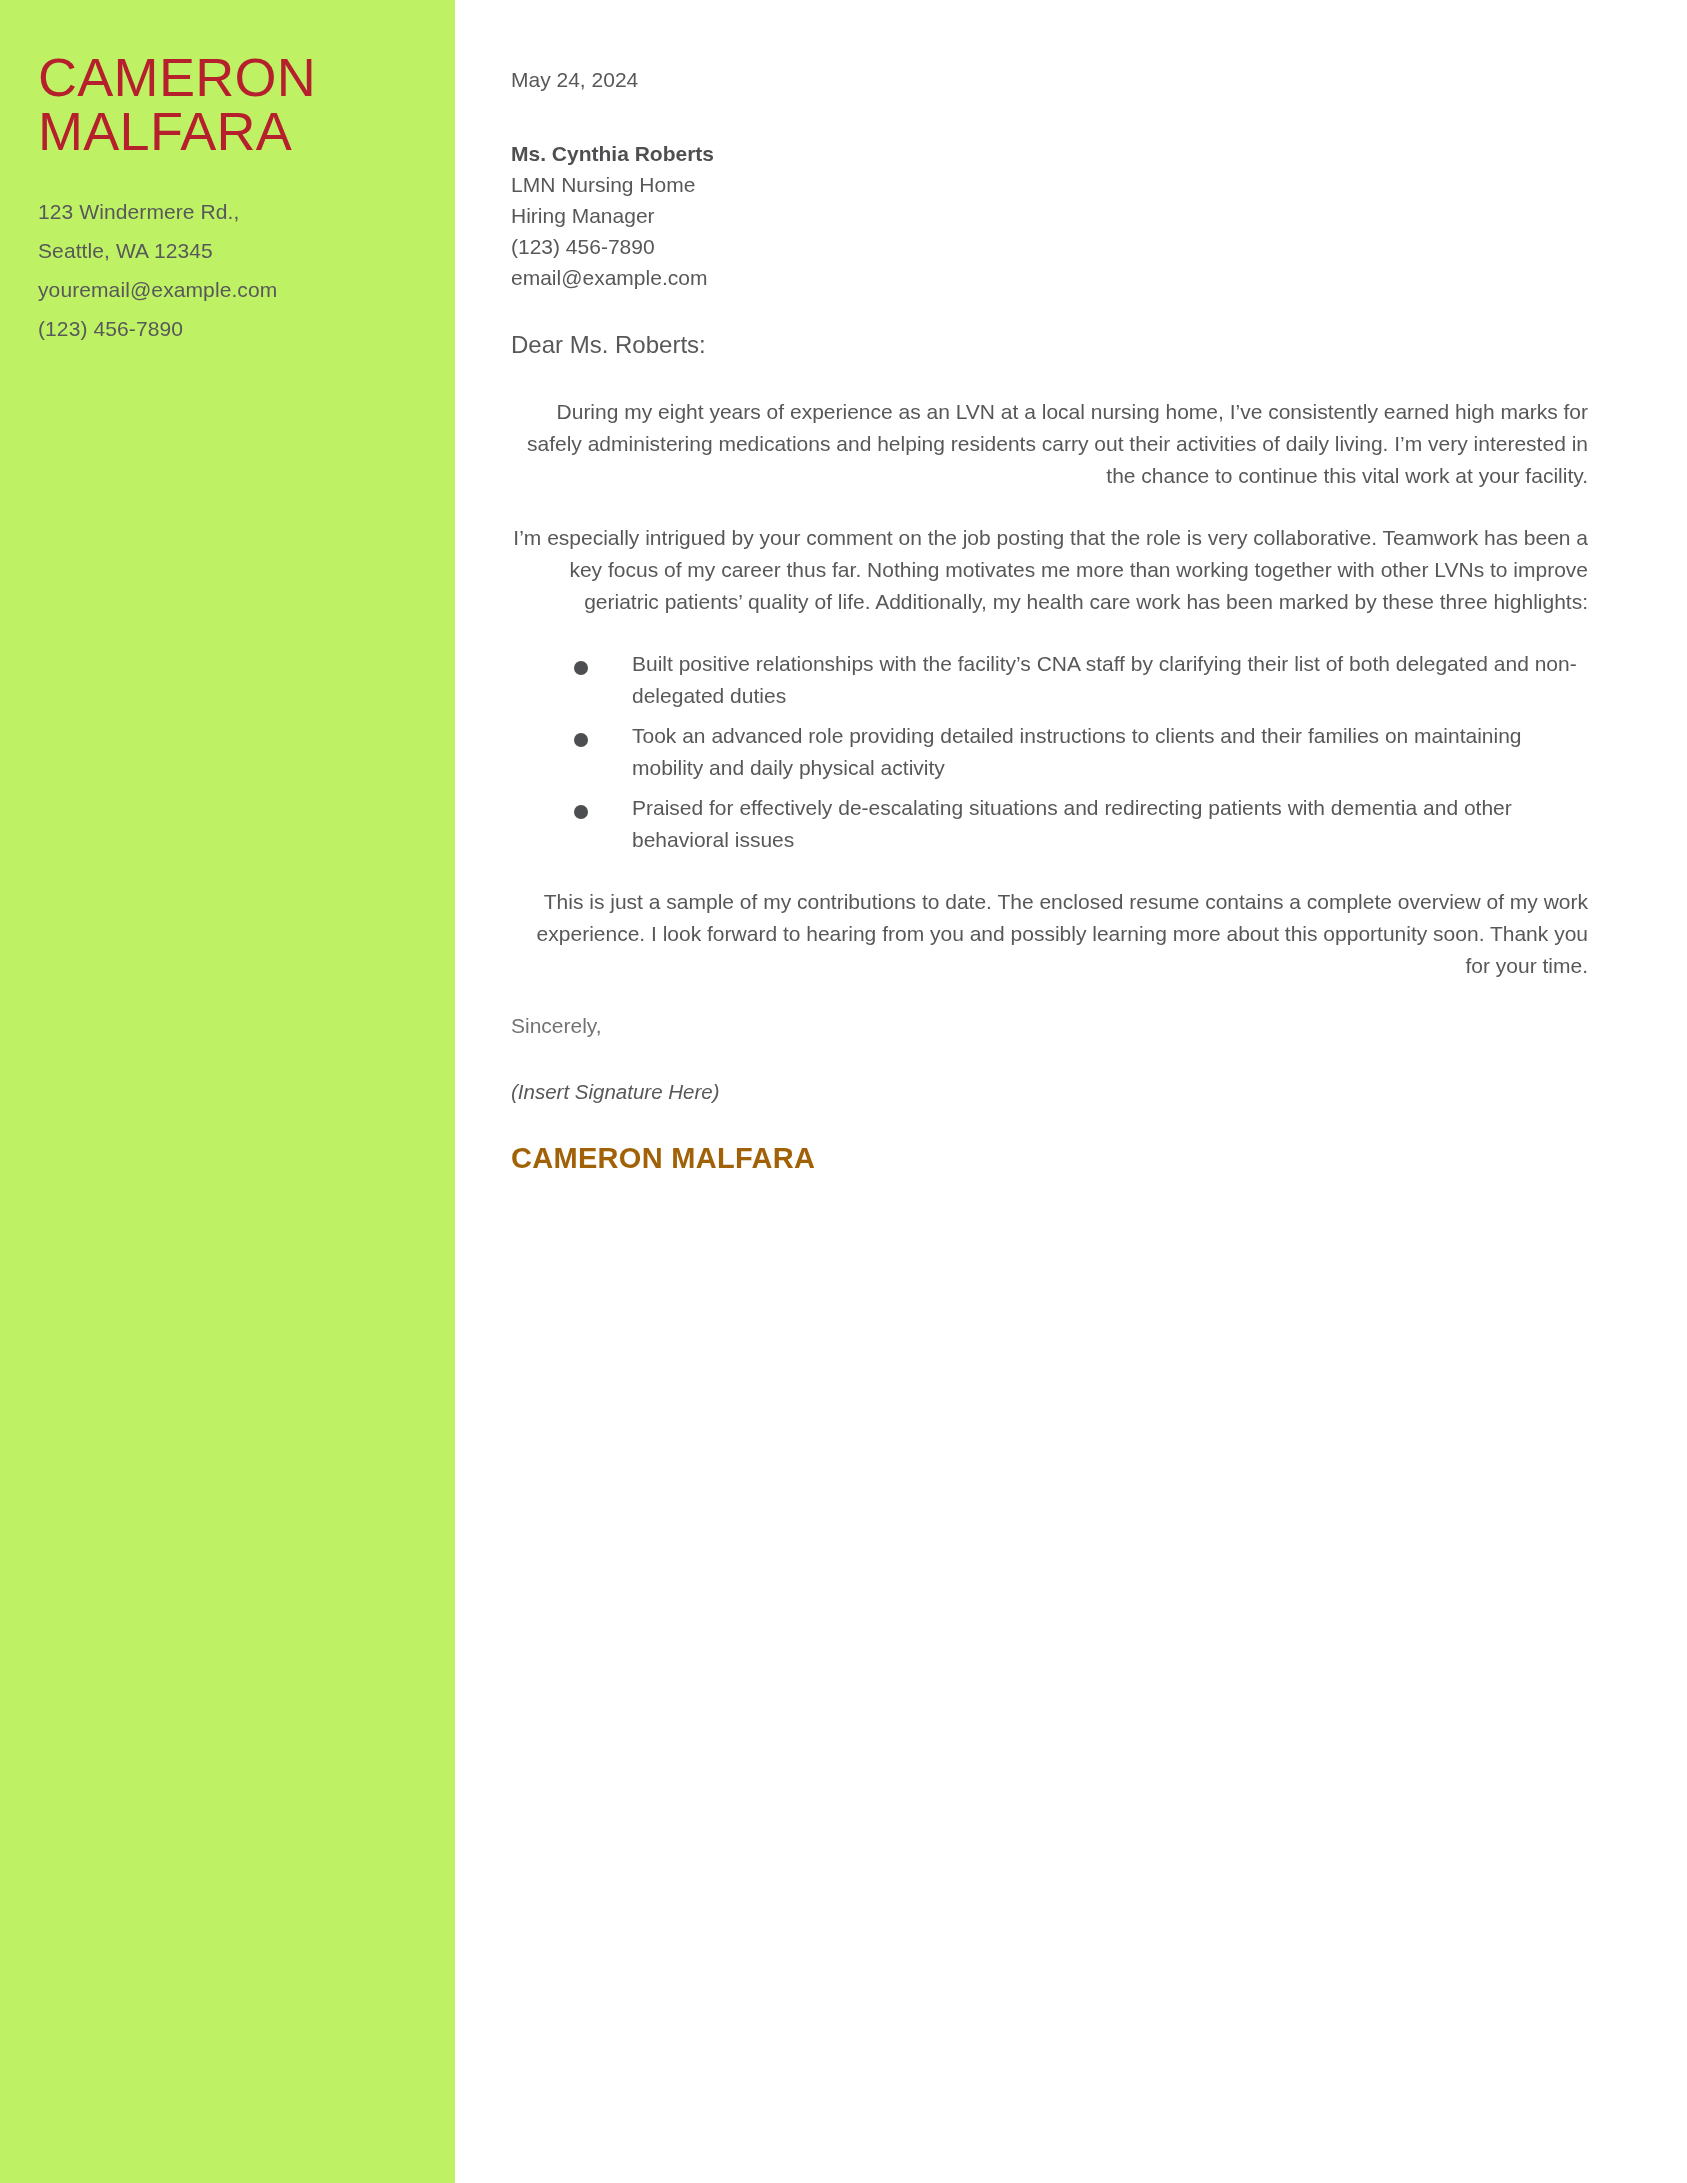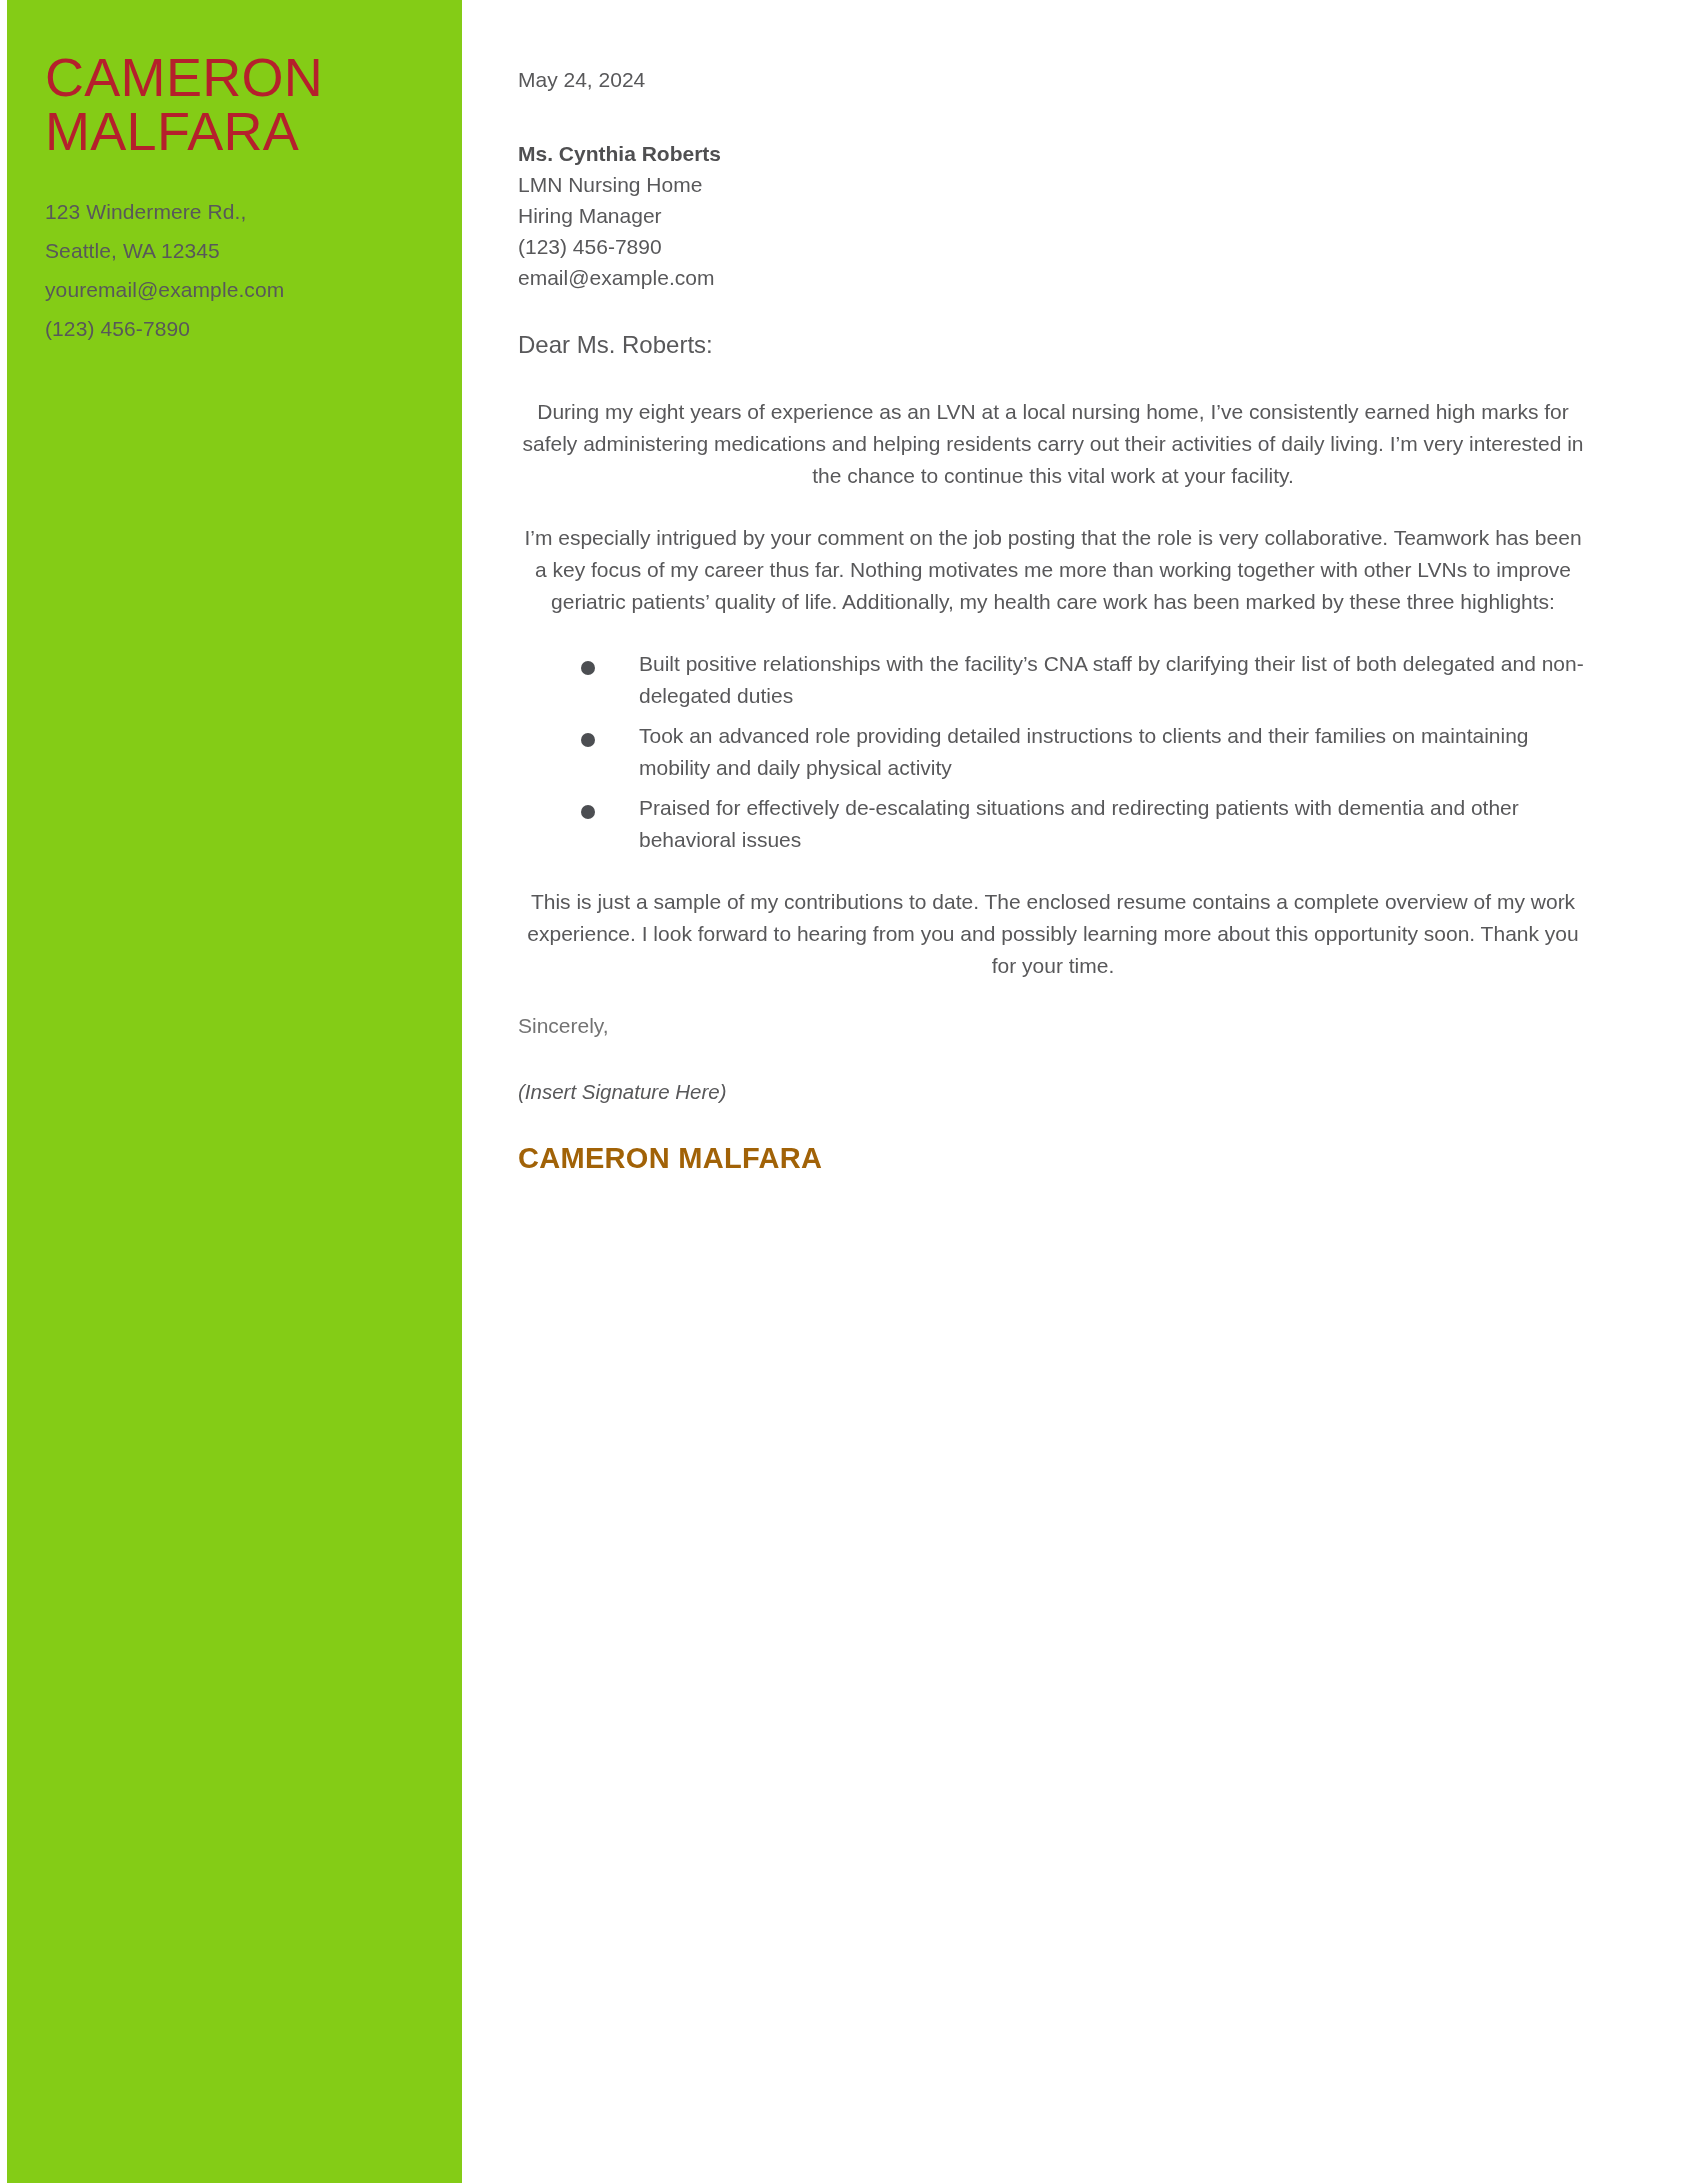--- a/index.html
+++ b/index.html
@@ -19,23 +19,22 @@
     position: absolute;
     inset: 0;
     display: flex;
     align-items: stretch;
   }
 
   
   .sidebar {
     width: 455px;
     flex: 0 0 455px;
-    background: #84cc16;
-    position: relative;
-    margin-left: 7px;
+    background: #bef264;
+    position: relative;
   }
   .sidebar-inner {
     padding: 50px 26.5px 0 38px;
   }
   .applicant-name {
     color: #B5202C;
     font-size: 54px;
     font-weight: 400;
     line-height: 1.0;
     letter-spacing: 0.3px;
@@ -95,21 +94,21 @@
     font-size: 24px;
     line-height: 28px;
     margin: 0 0 37px 0;
   }
 
   .body-para {
     color: #58585A;
     font-size: 21px;
     line-height: 32px;
     margin: 0 0 30px 0;
-    text-align: center;
+    text-align: right;
   }
 
   .highlight-list {
     list-style: none;
     margin: 0 0 30px 0;
     padding: 0 0 0 63px;
   }
   .highlight-list li {
     position: relative;
     color: #58585A;

